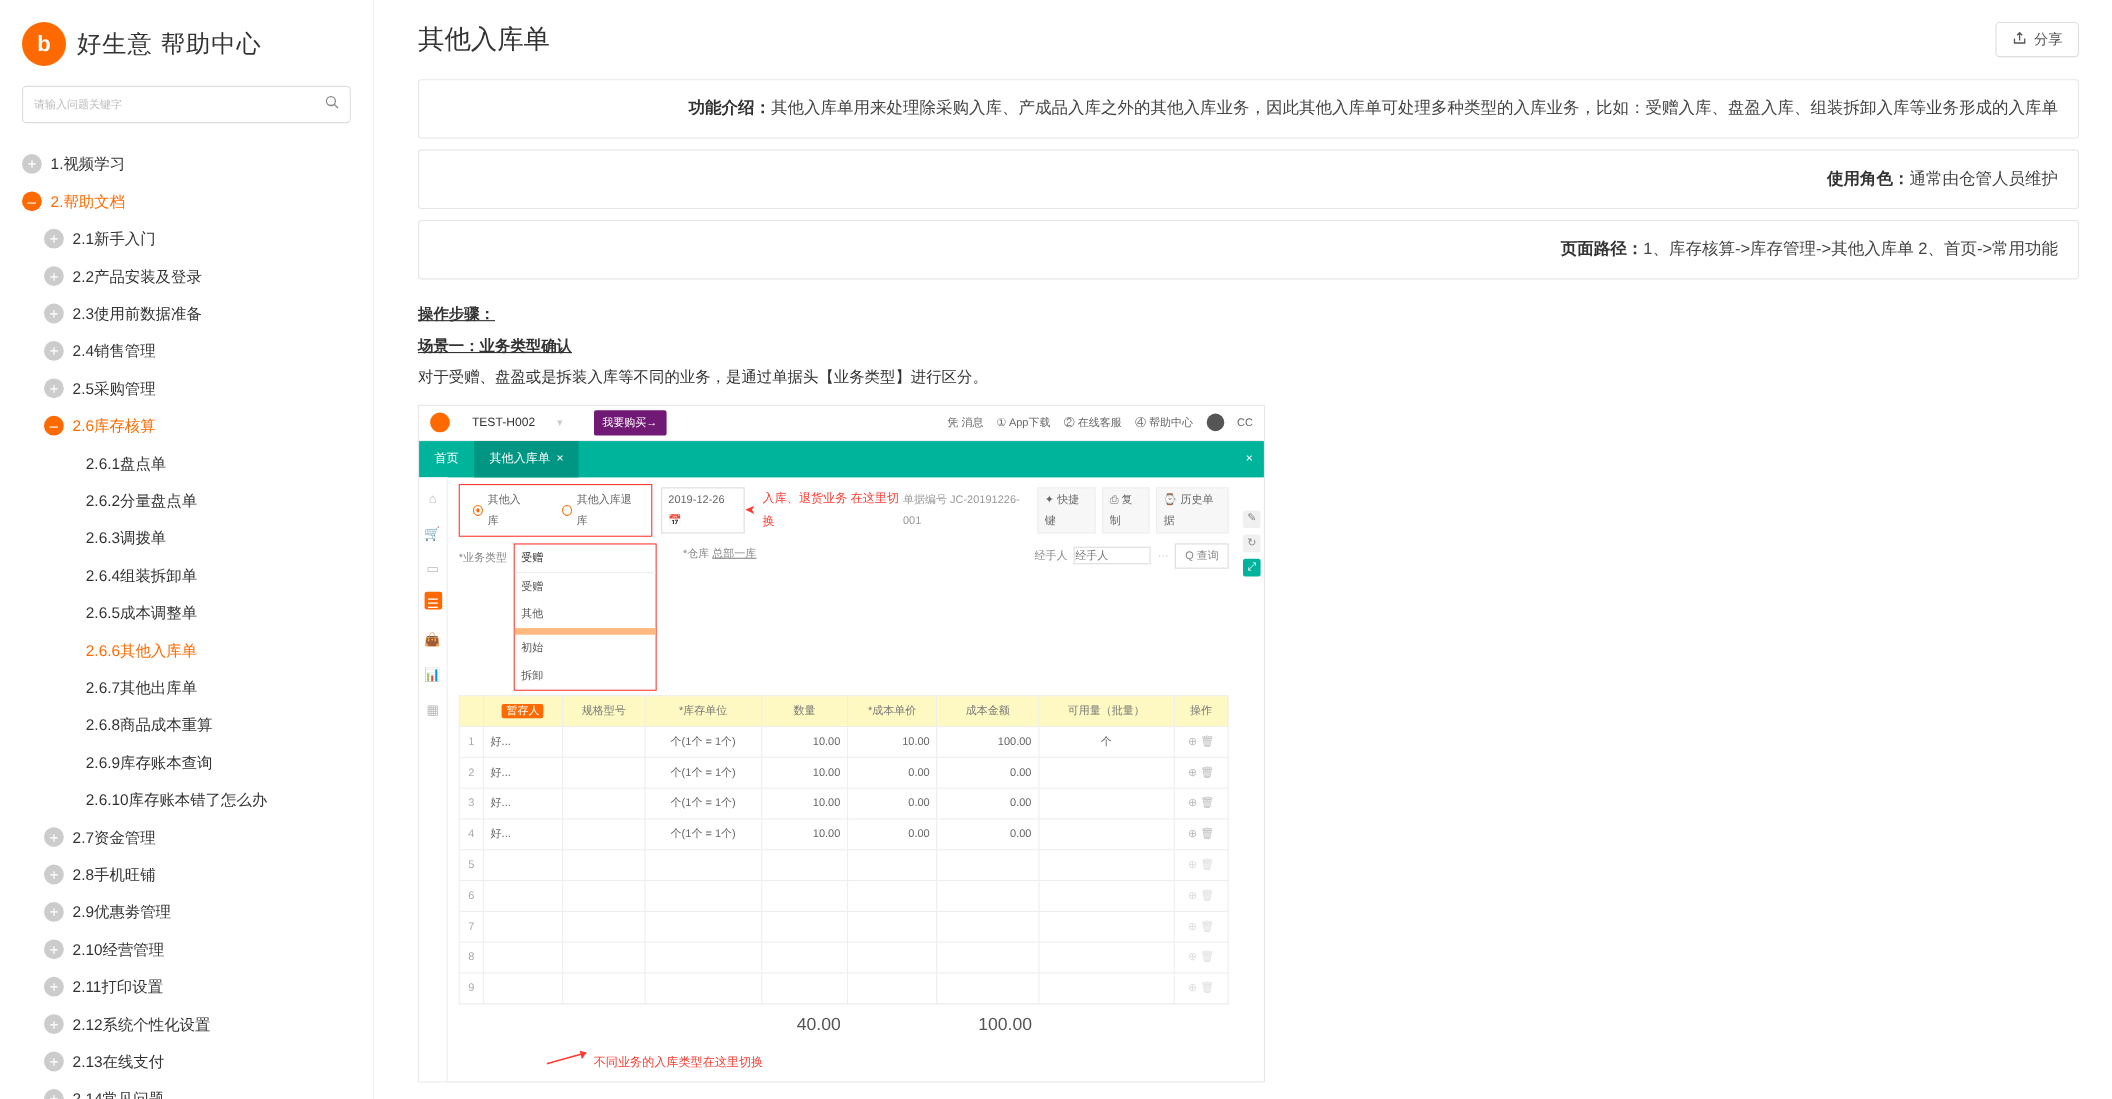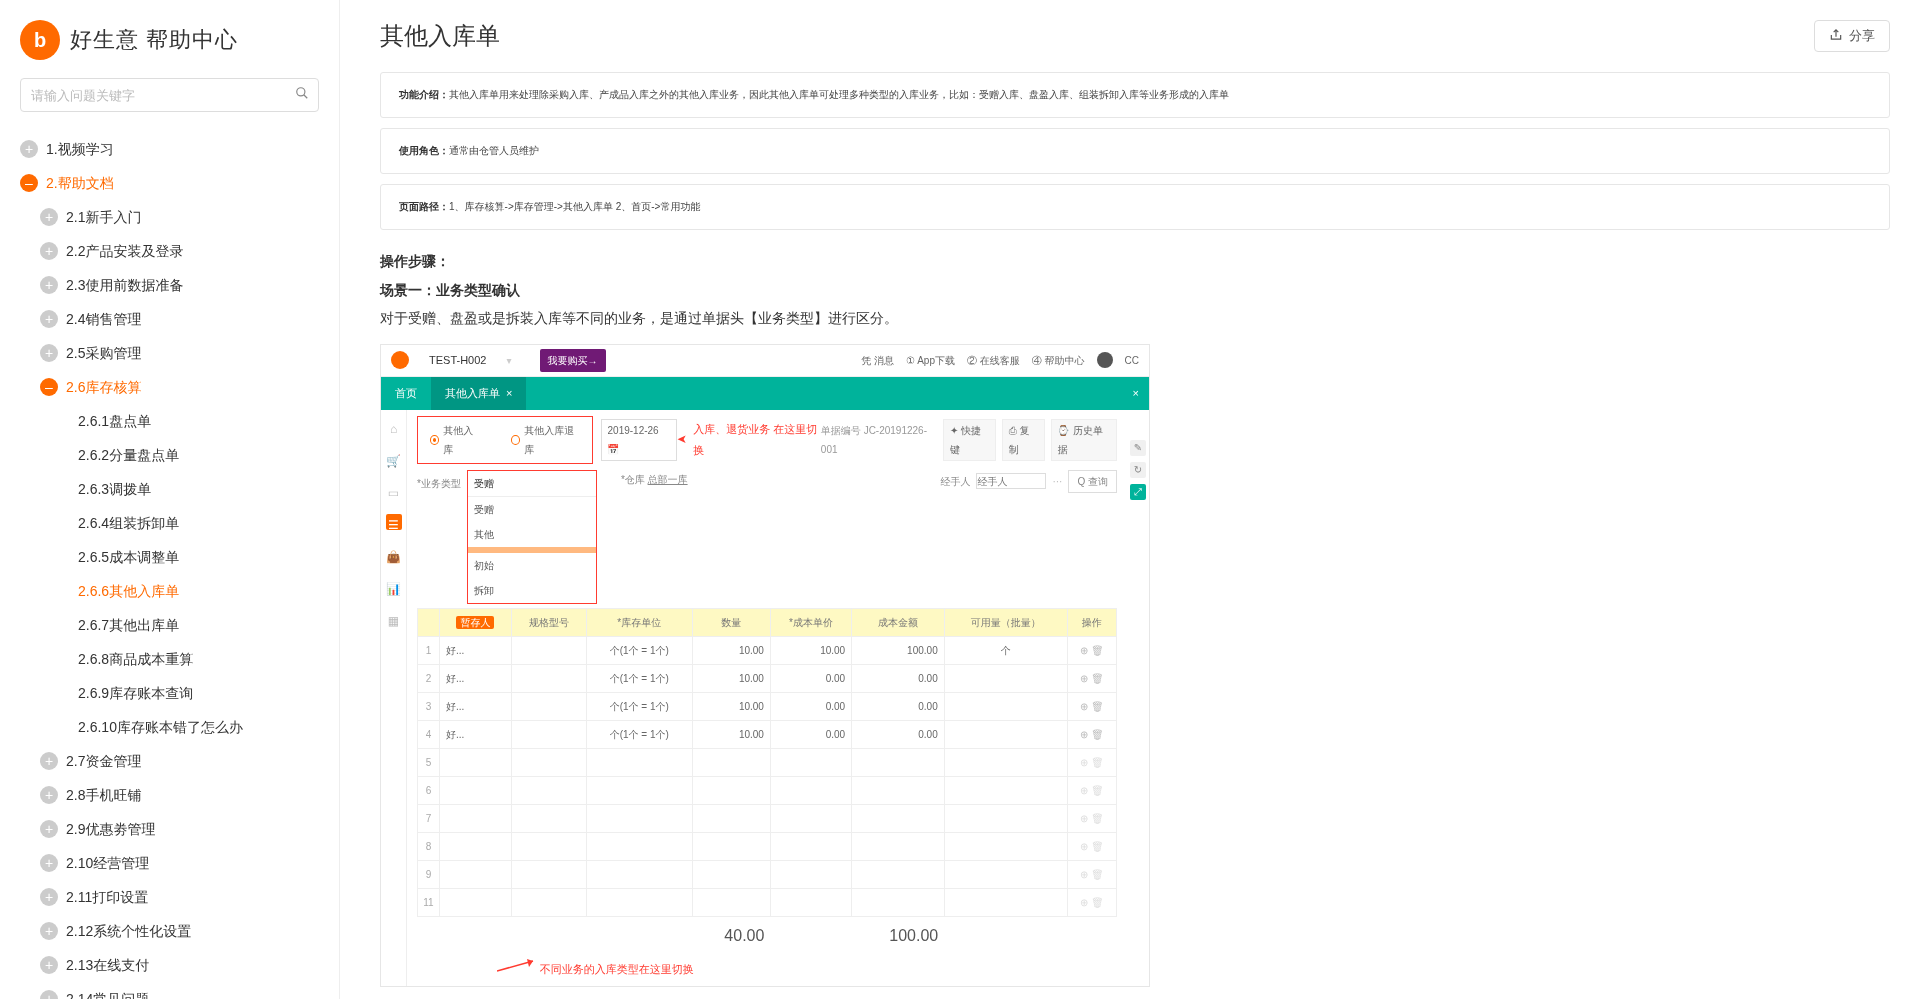--- a/index.html
+++ b/index.html
@@ -3,39 +3,39 @@
 <meta charset="utf-8">
 <style>
 * { margin:0; padding:0; box-sizing:border-box; font-family:"Microsoft YaHei","PingFang SC",sans-serif; }
 body { background:#fff; color:#333; font-size:14px; }
 .wrap { width:1920px; height:999px; display:flex; transform-origin:top left; }
 .sidebar { width:340px; padding:20px 20px 0 20px; border-right:1px solid #eee; overflow:hidden; }
 .logo-row { display:flex; align-items:center; gap:10px; margin-bottom:18px; }
 .logo-circ { width:40px; height:40px; border-radius:50%; background:#ff6a00; display:flex; align-items:center; justify-content:center; color:#fff; font-weight:bold; font-size:20px; }
 .logo-text { font-size:22px; color:#333; letter-spacing:1px; }
 .search-box { position:relative; margin-bottom:20px; }
-.search-box input { width:100%; height:34px; border:1px solid #ddd; border-radius:4px; padding:0 34px 0 10px; font-size:13px; color:#666; }
+.search-box input { width:100%; height:34px; border:1px solid #ddd; border-radius:4px; padding:0 34px 0 10px; font-size:10px; color:#666; }
 .search-box input::placeholder { color:#bbb; }
 .search-ic { position:absolute; right:10px; top:8px; color:#888; font-size:14px; }
 .nav { list-style:none; }
 .nav li { line-height:34px; font-size:14px; color:#333; cursor:pointer; display:flex; align-items:center; }
 .nav li .ic { width:18px; height:18px; border-radius:50%; background:#ccc; color:#fff; font-size:14px; line-height:18px; text-align:center; margin-right:8px; flex:0 0 18px; }
 .nav li.expanded .ic { background:#ff6a00; }
 .nav li.active { color:#ff6a00; }
 .nav .lvl1 { margin-left:0; }
 .nav .lvl2 { margin-left:20px; }
 .nav .lvl3 { margin-left:58px; }
 .main { flex:1; padding:20px 30px 0 40px; overflow:hidden; }
 .title-row { display:flex; justify-content:space-between; align-items:center; margin-bottom:20px; }
 .page-title { font-size:24px; font-weight:500; color:#333; }
 .share-btn { border:1px solid #ddd; border-radius:4px; padding:6px 14px; font-size:13px; color:#555; background:#fff; cursor:pointer; display:flex; align-items:center; gap:6px; }
-.info-box { border:1px solid #e6e6e6; border-radius:3px; padding:14px 18px; margin-bottom:10px; font-size:10px; line-height:1.6; color:#444; }
+.info-box { border:1px solid #e6e6e6; border-radius:3px; padding:14px 18px; margin-bottom:10px; font-size:15px; line-height:1.6; color:#444;text-align:right; }
 .info-label { font-weight:600; color:#333; }
 .section { margin-top:18px; line-height:1.9; font-size:14px; color:#333; }
-.section .head { font-weight:600; margin-bottom:2px; }
+.section .head { font-weight:600; margin-bottom:2px;text-decoration:underline; }
 .shot { margin:12px 0 18px 0; border:1px solid #e6e6e6; width:770px; background:#fff; font-size:10px; color:#666; }
 .shot-top { background:#fff; display:flex; align-items:center; padding:4px 10px; gap:20px; border-bottom:1px solid #eee; }
 .shot-top .minilogo { width:18px; height:18px; border-radius:50%; background:#ff6a00; }
 .shot-top .acct { font-size:11px; color:#333; }
 .shot-top .trial { background:#701a75; color:#fff; font-size:10px; padding:2px 8px; border-radius:2px; margin-left:8px; }
 .shot-top .right { margin-left:auto; display:flex; gap:12px; font-size:10px; color:#666; align-items:center; }
 .shot-tabs { background:#00b39b; color:#fff; display:flex; align-items:center; font-size:11px; }
 .shot-tabs .tab { padding:6px 14px; }
 .shot-tabs .tab.active { background:#009683; display:flex; align-items:center; gap:6px; }
 .shot-tabs .closex { margin-left:auto; padding:0 10px; cursor:pointer; }
@@ -406,31 +406,20 @@
                     <td class="firstcol">9</td>
                     <td></td>
                     <td></td>
                     <td></td>
                     <td></td>
                     <td></td>
                     <td></td>
                     <td></td>
                     <td><span style="color:#ddd">⊕ 🗑</span></td>
                   </tr>
-                  <tr>
-                    <td class="firstcol">11</td>
-                    <td></td>
-                    <td></td>
-                    <td></td>
-                    <td></td>
-                    <td></td>
-                    <td></td>
-                    <td></td>
-                    <td><span style="color:#ddd">⊕ 🗑</span></td>
-                  </tr>
                 </tbody>
               <tbody>
                   <tr class="totals">
                     <td></td>
                     <td></td>
                     <td></td>
                     <td></td>
                     <td class="num">40.00</td>
                     <td></td>
                     <td class="num">100.00</td>

